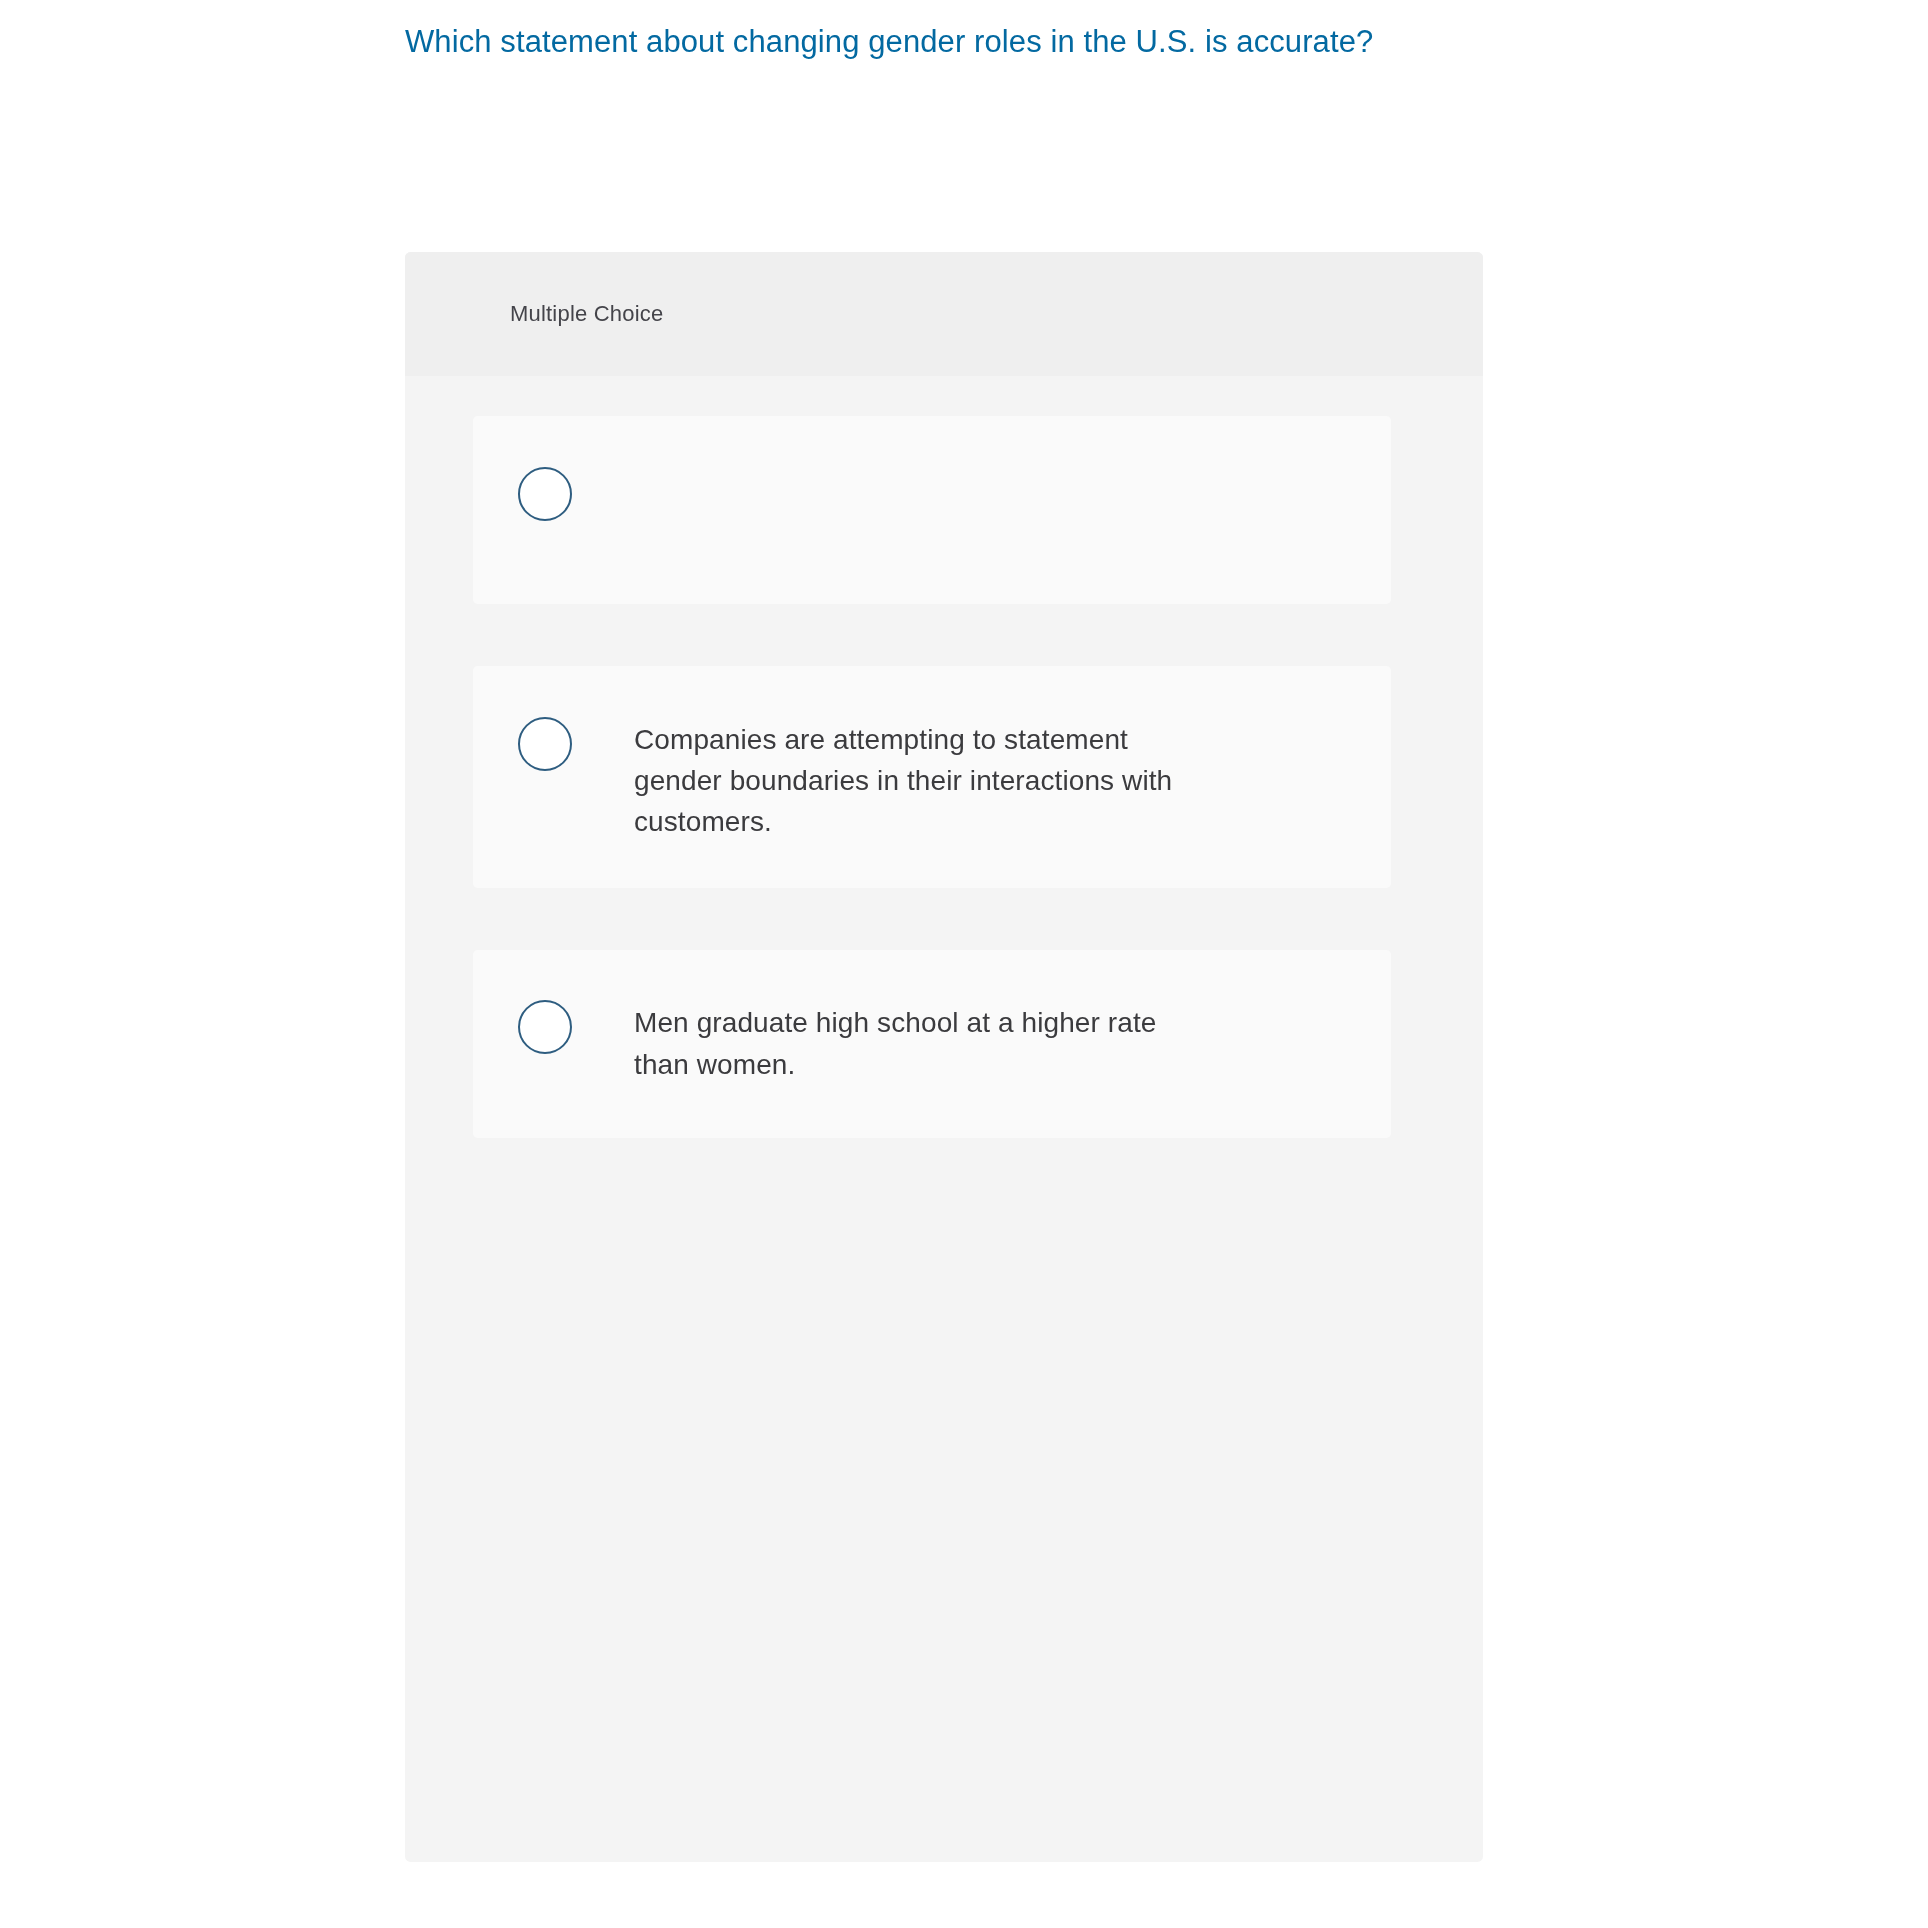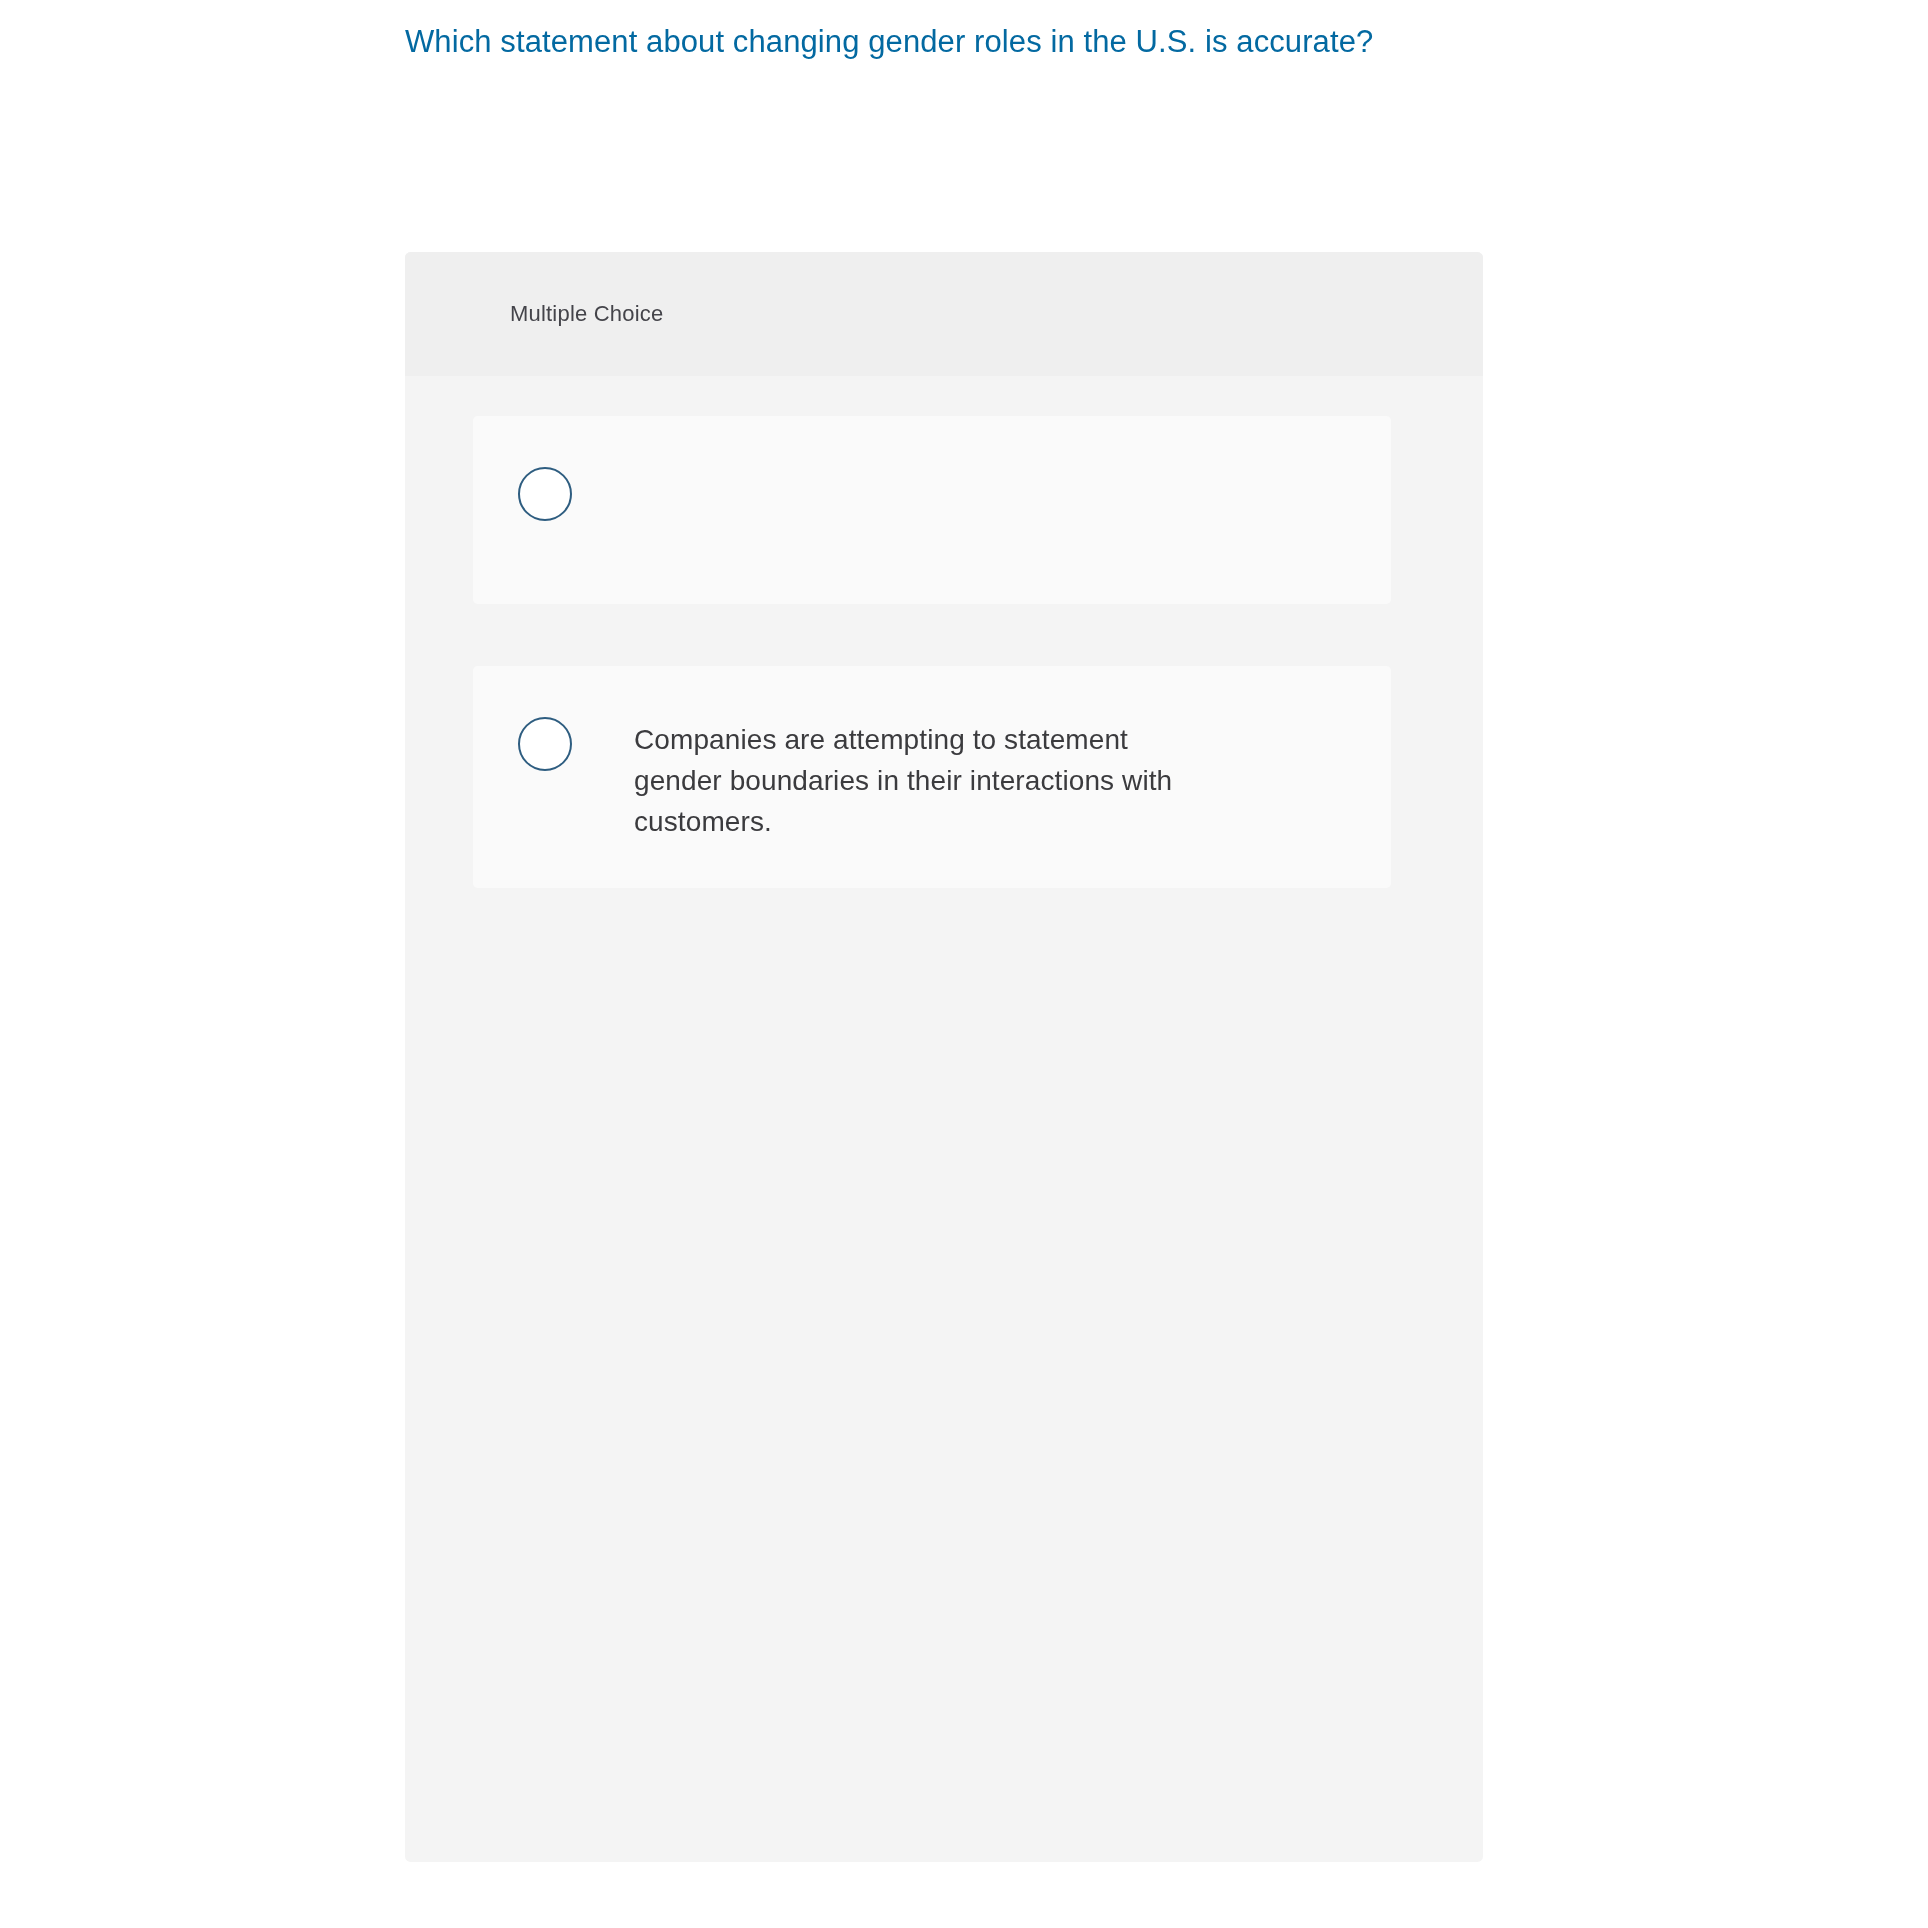--- a/index.html
+++ b/index.html
@@ -117,17 +117,21 @@
         <span class="option-radio"></span>
       </div>
 
 
       <div class="option">
         <span class="option-radio"></span>
         <span class="option-label">Companies are attempting to statement gender boundaries in their interactions with customers.</span>
       </div>
 
 
+      <div class="option">
+        <span class="option-radio"></span>
+        <span class="option-label">Men graduate high school at a higher rate than women.</span>
+      </div>
 
     </div>
   </div>
 </div>
 
 
 </body></html>

